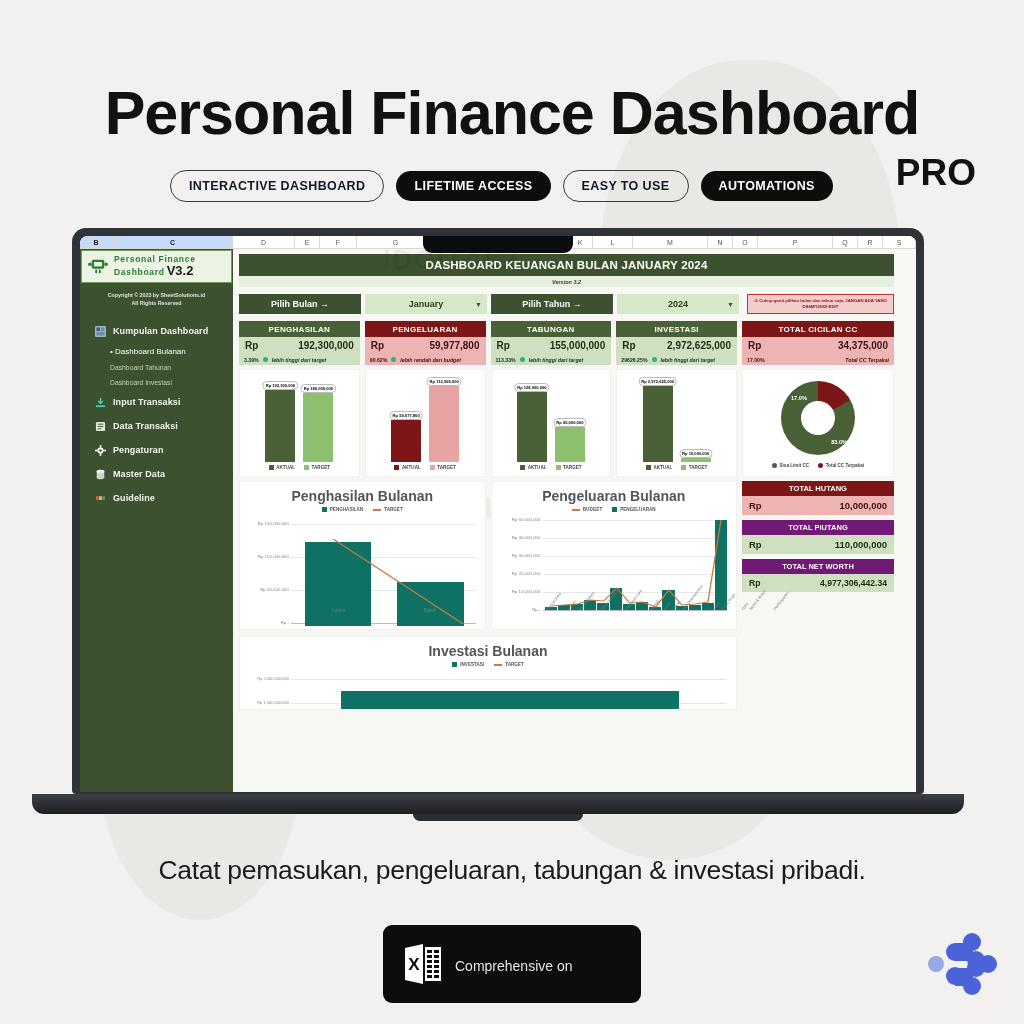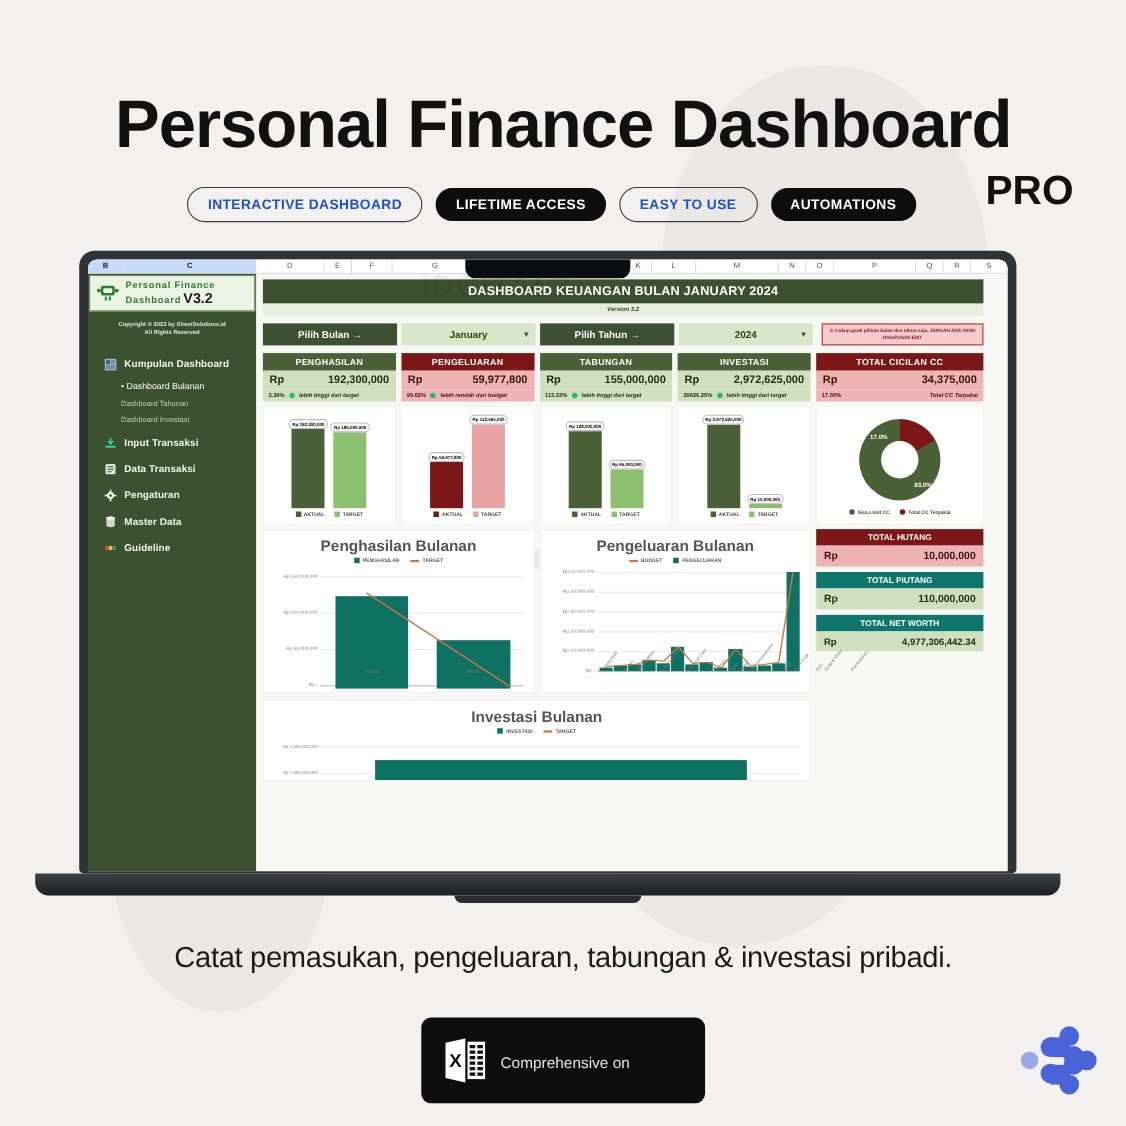--- a/index.html
+++ b/index.html
@@ -25,21 +25,21 @@
   .pro {
     position:absolute; right:48px; top:152px;
     font-size:37px; font-weight:bold; color:#111; letter-spacing:0px;
   }
   .pills { position:absolute; left:170px; top:170px; display:flex; gap:12px; align-items:center; }
   .pill {
     border-radius:20px; padding:8px 18px;
     font-size:12.5px; font-weight:bold; letter-spacing:.4px;
     white-space:nowrap;
   }
-  .pill.light { border:1.6px solid #3a3a3a; color:#1d4ed8; background:transparent; }
+  .pill.light { border:1.6px solid #3a3a3a; color:#0f172a; background:transparent; }
   .pill.dark { background:#0d0d0d; color:#fff; }
 
   
   .laptop { position:absolute; left:72px; top:228px; width:852px; }
   .screen-bezel {
     width:852px; height:566px;
     background:#2f3236;
     border-radius:14px 14px 4px 4px;
     padding:8px 8px 0 8px;
     position:relative;
@@ -190,21 +190,21 @@
   .grid-line { position:absolute; left:46px; right:4px; border-top:1px solid #e8e8e8; }
   .ytick { position:absolute; left:0; width:44px; text-align:right; font-size:4.4px; color:#888; transform:translateY(-3px); }
   .bars { position:absolute; left:48px; right:4px; bottom:0; top:0; display:flex; align-items:flex-end; }
   .xlabels { position:absolute; left:48px; right:4px; bottom:-2px; display:flex; height:30px; }
   .xlab { flex:1; font-size:3.9px; color:#777; transform:rotate(-52deg); transform-origin:left top; white-space:nowrap; }
   .xlab-h { flex:1; font-size:4.6px; color:#777; text-align:center; }
 
   
   .sum-card { margin-bottom:5px; }
   .sum-hd { color:#fff; text-align:center; font-size:7.5px; font-weight:bold; padding:3px 0; }
-  .sum-hd.g { background:#0f766e; }
+  .sum-hd.g { background:#701a75; }
   .sum-hd.r { background:#7d1717; }
   .sum-val { display:flex; align-items:center; justify-content:space-between; padding:4px 7px; font-size:9.5px; font-weight:bold; }
   .sum-val.g { background:#cfe0c0; color:#203010; }
   .sum-val.r { background:#eeb4b4; color:#401010; }
 
   
   .caption {
     position:absolute; left:0; right:0; top:855px; text-align:center;
     font-size:26.5px; color:#1b1b1b; letter-spacing:-.3px;
   }

